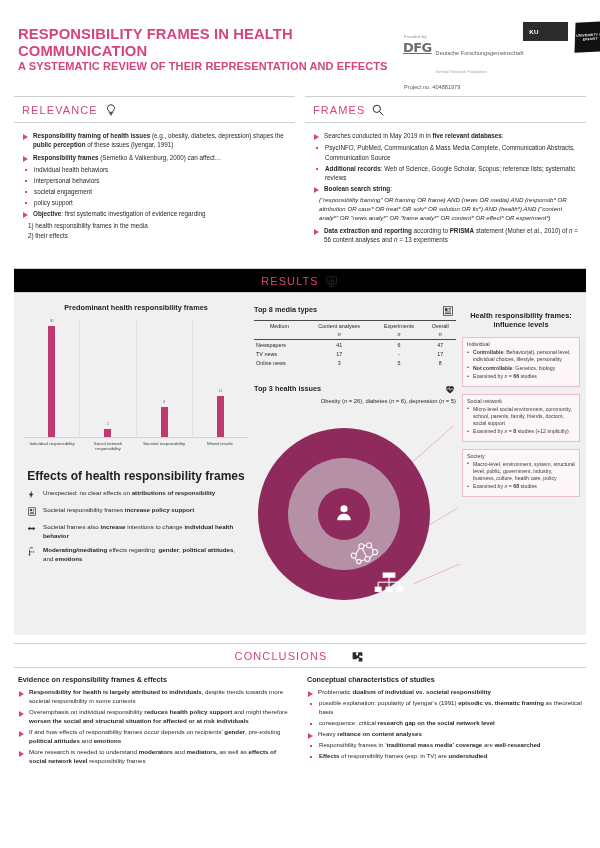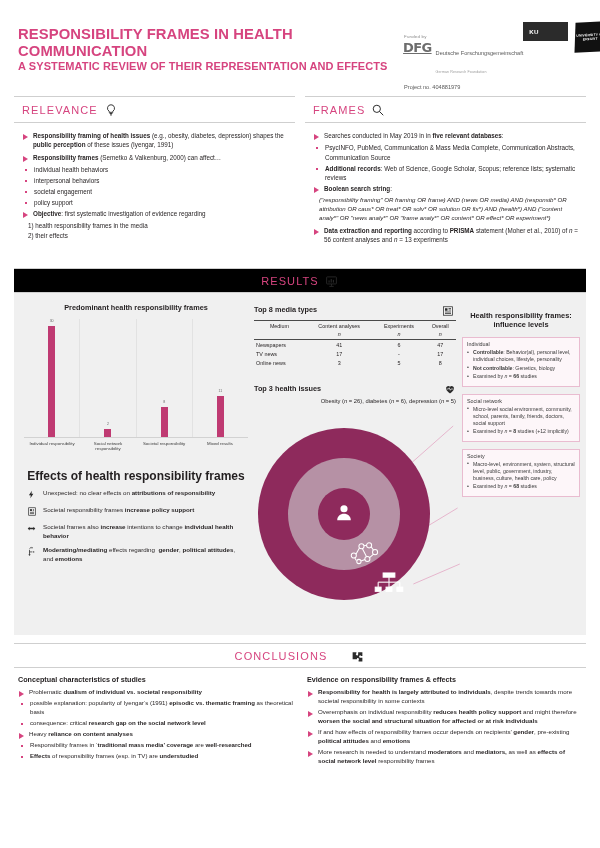--- a/index.html
+++ b/index.html
@@ -527,41 +527,41 @@
     <div class="band-head" style="background:#fff;gap:24px;">
       <span class="sec-title">CONCLUSIONS</span>
       <span class="sec-icon">
         <svg viewBox="0 0 24 24" width="13" height="13" fill="#2b2b2b">
           <path d="M3 4h7v2.2a2 2 0 1 0 3.2 1.6V4H21v7h-2.4a2 2 0 1 0-1.6 3.2H21V21h-7v-2.4a2 2 0 1 0-3.2-1.6H3z"></path>
         </svg>
       </span>
     </div>
     <div class="concl-grid">
       <div class="concl-col">
-        <div class="concl-h">Conceptual characteristics of studies</div>
-        <ul class="bl">
-          <li>Problematic <b>dualism of individual vs. societal responsibility</b></li>
-        </ul>
-        <ul class="sub">
-          <li>possible explanation: popularity of Iyengar‘s (1991) <b>episodic vs. thematic framing</b> as theoretical basis</li>
-          <li>consequence: critical <b>research gap on the social network level</b></li>
-        </ul>
-        <ul class="bl">
-          <li>Heavy <b>reliance on content analyses</b></li>
-        </ul>
-        <ul class="sub">
-          <li>Responsibility frames in ‘<b>traditional mass media’ coverage</b> are <b>well-researched</b></li>
-          <li><b>Effects</b> of responsibility frames (esp. in TV) are <b>understudied</b></li>
-        </ul>
-      </div>
-      <div class="concl-col">
         <div class="concl-h">Evidence on responsibility frames &amp; effects</div>
         <ul class="bl">
           <li><b>Responsibility for health is largely attributed to individuals</b>, despite trends towards more societal responsibility in some contexts</li>
           <li>Overemphasis on individual responsibility <b>reduces health policy support</b> and might therefore <b>worsen the social and structural situation for affected or at risk individuals</b></li>
           <li>If and how effects of responsibility frames occur depends on recipients’ <b>gender</b>, pre-existing <b>political attitudes</b> and <b>emotions</b></li>
           <li>More research is needed to understand <b>moderators</b> and <b>mediators,</b> as well as <b>effects of social network level</b> responsibility frames</li>
         </ul>
       </div>
+      <div class="concl-col">
+        <div class="concl-h">Conceptual characteristics of studies</div>
+        <ul class="bl">
+          <li>Problematic <b>dualism of individual vs. societal responsibility</b></li>
+        </ul>
+        <ul class="sub">
+          <li>possible explanation: popularity of Iyengar‘s (1991) <b>episodic vs. thematic framing</b> as theoretical basis</li>
+          <li>consequence: critical <b>research gap on the social network level</b></li>
+        </ul>
+        <ul class="bl">
+          <li>Heavy <b>reliance on content analyses</b></li>
+        </ul>
+        <ul class="sub">
+          <li>Responsibility frames in ‘<b>traditional mass media’ coverage</b> are <b>well-researched</b></li>
+          <li><b>Effects</b> of responsibility frames (esp. in TV) are <b>understudied</b></li>
+        </ul>
+      </div>
     </div>
   </div>
 
 </div>
 
 </body></html>

